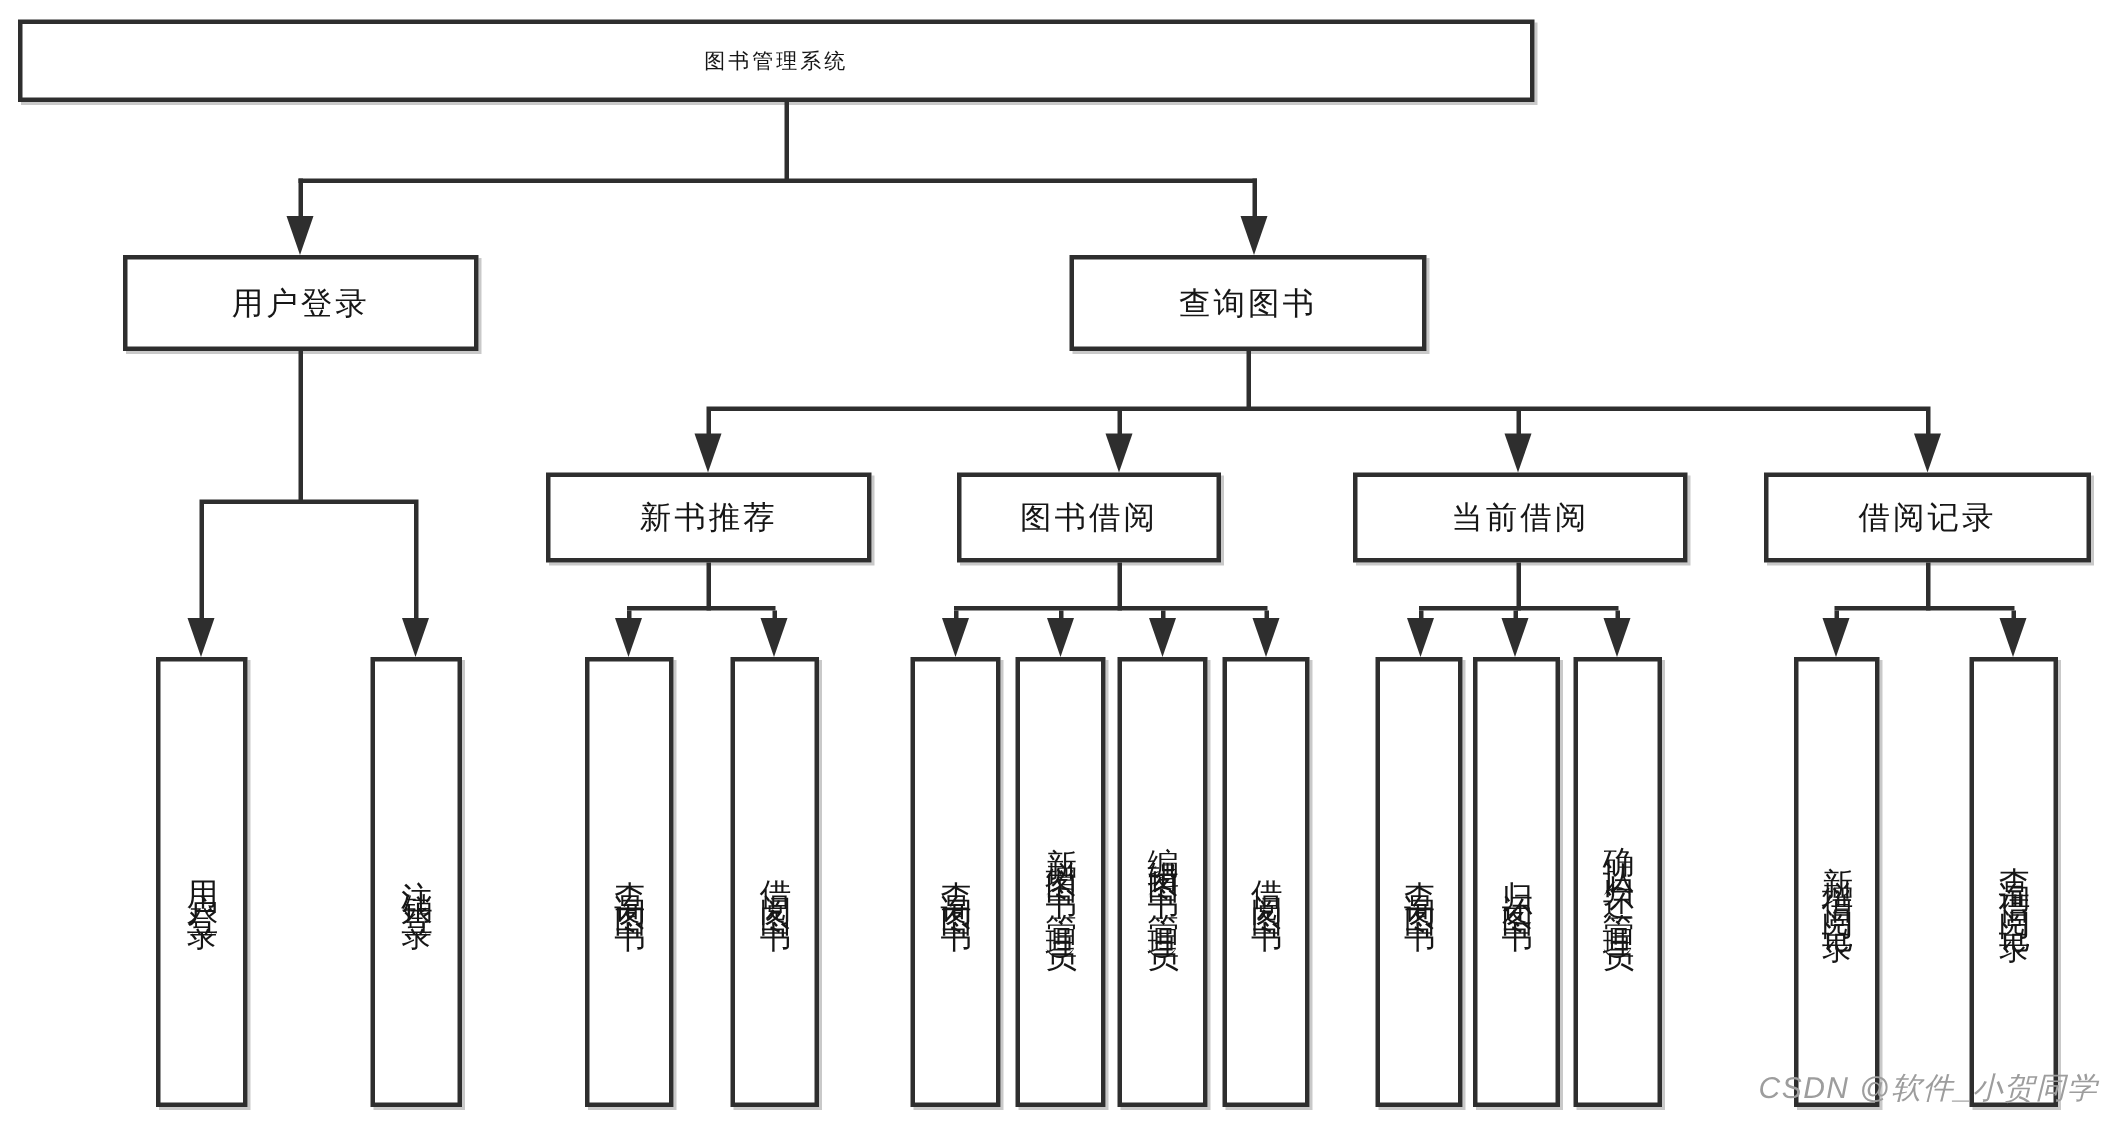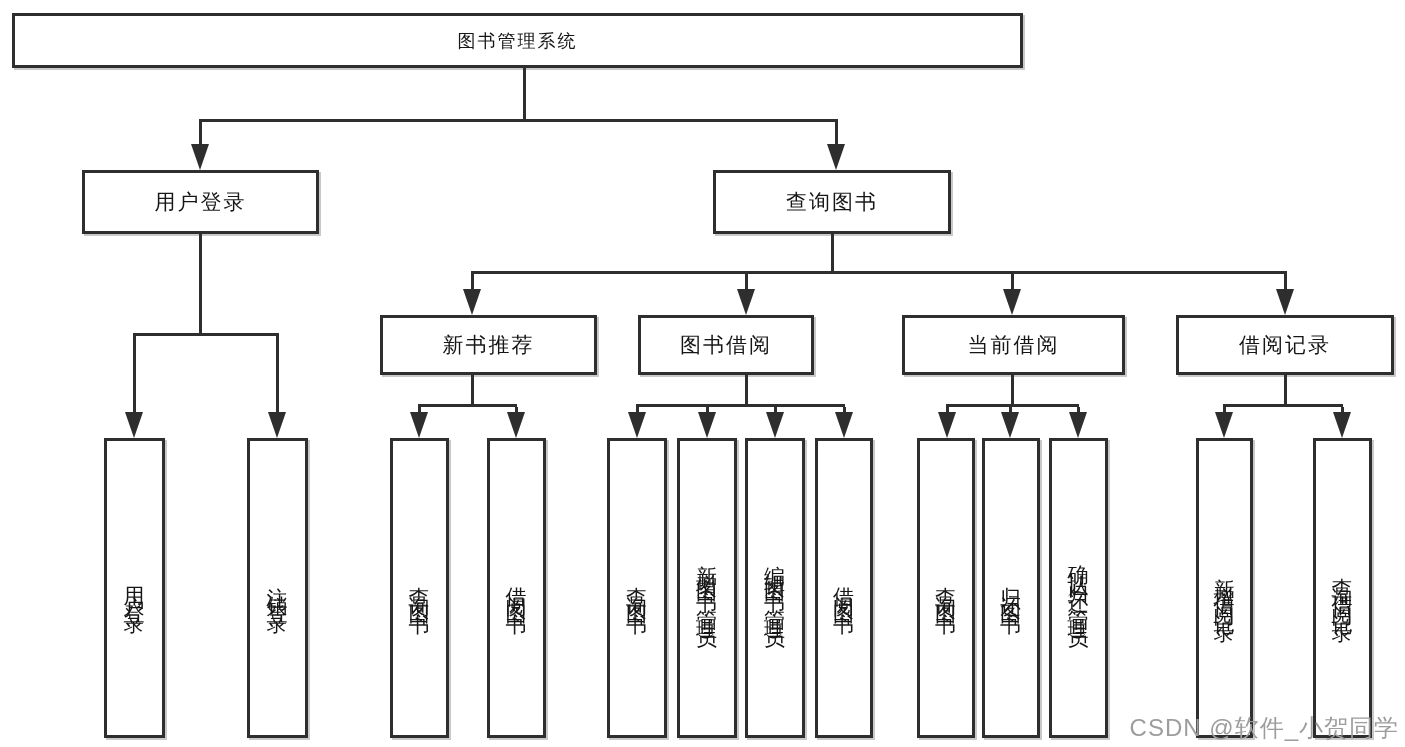--- a/index.html
+++ b/index.html
@@ -21,21 +21,21 @@
     justify-content: center;
     color: #161616;
     box-shadow: 2px 2px 0 #c9c9c9;
   }
   .h-label {
     font-size: 21px;
     letter-spacing: 2px;
     white-space: nowrap;
     color: #161616;
   }
-  .root .h-label { font-size: 18px; }
+  .root .h-label { font-size: 14px; }
   .v-label {
     writing-mode: vertical-rl;
     text-orientation: mixed;
     font-size: 21px;
     letter-spacing: 9px;
     line-height: 1;
     color: #161616;
     white-space: nowrap;
   }
   .vline, .hline {
@@ -47,44 +47,45 @@
     width: 0;
     height: 0;
     border-left: 9px solid transparent;
     border-right: 9px solid transparent;
     border-top: 26px solid #2e2e2e;
   }
   .watermark {
     position: absolute;
     top: 712px;
     right: 6px;
-    font-size: 24px;
+    font-size: 20px;
     letter-spacing: 1px;
     color: #9d9d9d;
     z-index: 6;
     white-space: nowrap;
+    font-style: italic;
   }
 </style>
 </head>
 <body>
 
 <div id="stage">
 
   <div class="node root" style="left:12px; top:13px; width:1011px; height:55px;">
     <span class="h-label">图书管理系统</span>
   </div>
 
   <div class="node" style="left:82px; top:170px; width:237px; height:64px;">
     <span class="h-label">用户登录</span>
   </div>
   <div class="node" style="left:713px; top:170px; width:238px; height:64px;">
     <span class="h-label">查询图书</span>
   </div>
 
-  <div class="node" style="left:380px; top:315px; width:217px; height:60px;">
+  <div class="node" style="left:364px; top:315px; width:217px; height:60px;">
     <span class="h-label">新书推荐</span>
   </div>
   <div class="node" style="left:638px; top:315px; width:176px; height:60px;">
     <span class="h-label">图书借阅</span>
   </div>
   <div class="node" style="left:902px; top:315px; width:223px; height:60px;">
     <span class="h-label">当前借阅</span>
   </div>
   <div class="node" style="left:1176px; top:315px; width:218px; height:60px;">
     <span class="h-label">借阅记录</span>

